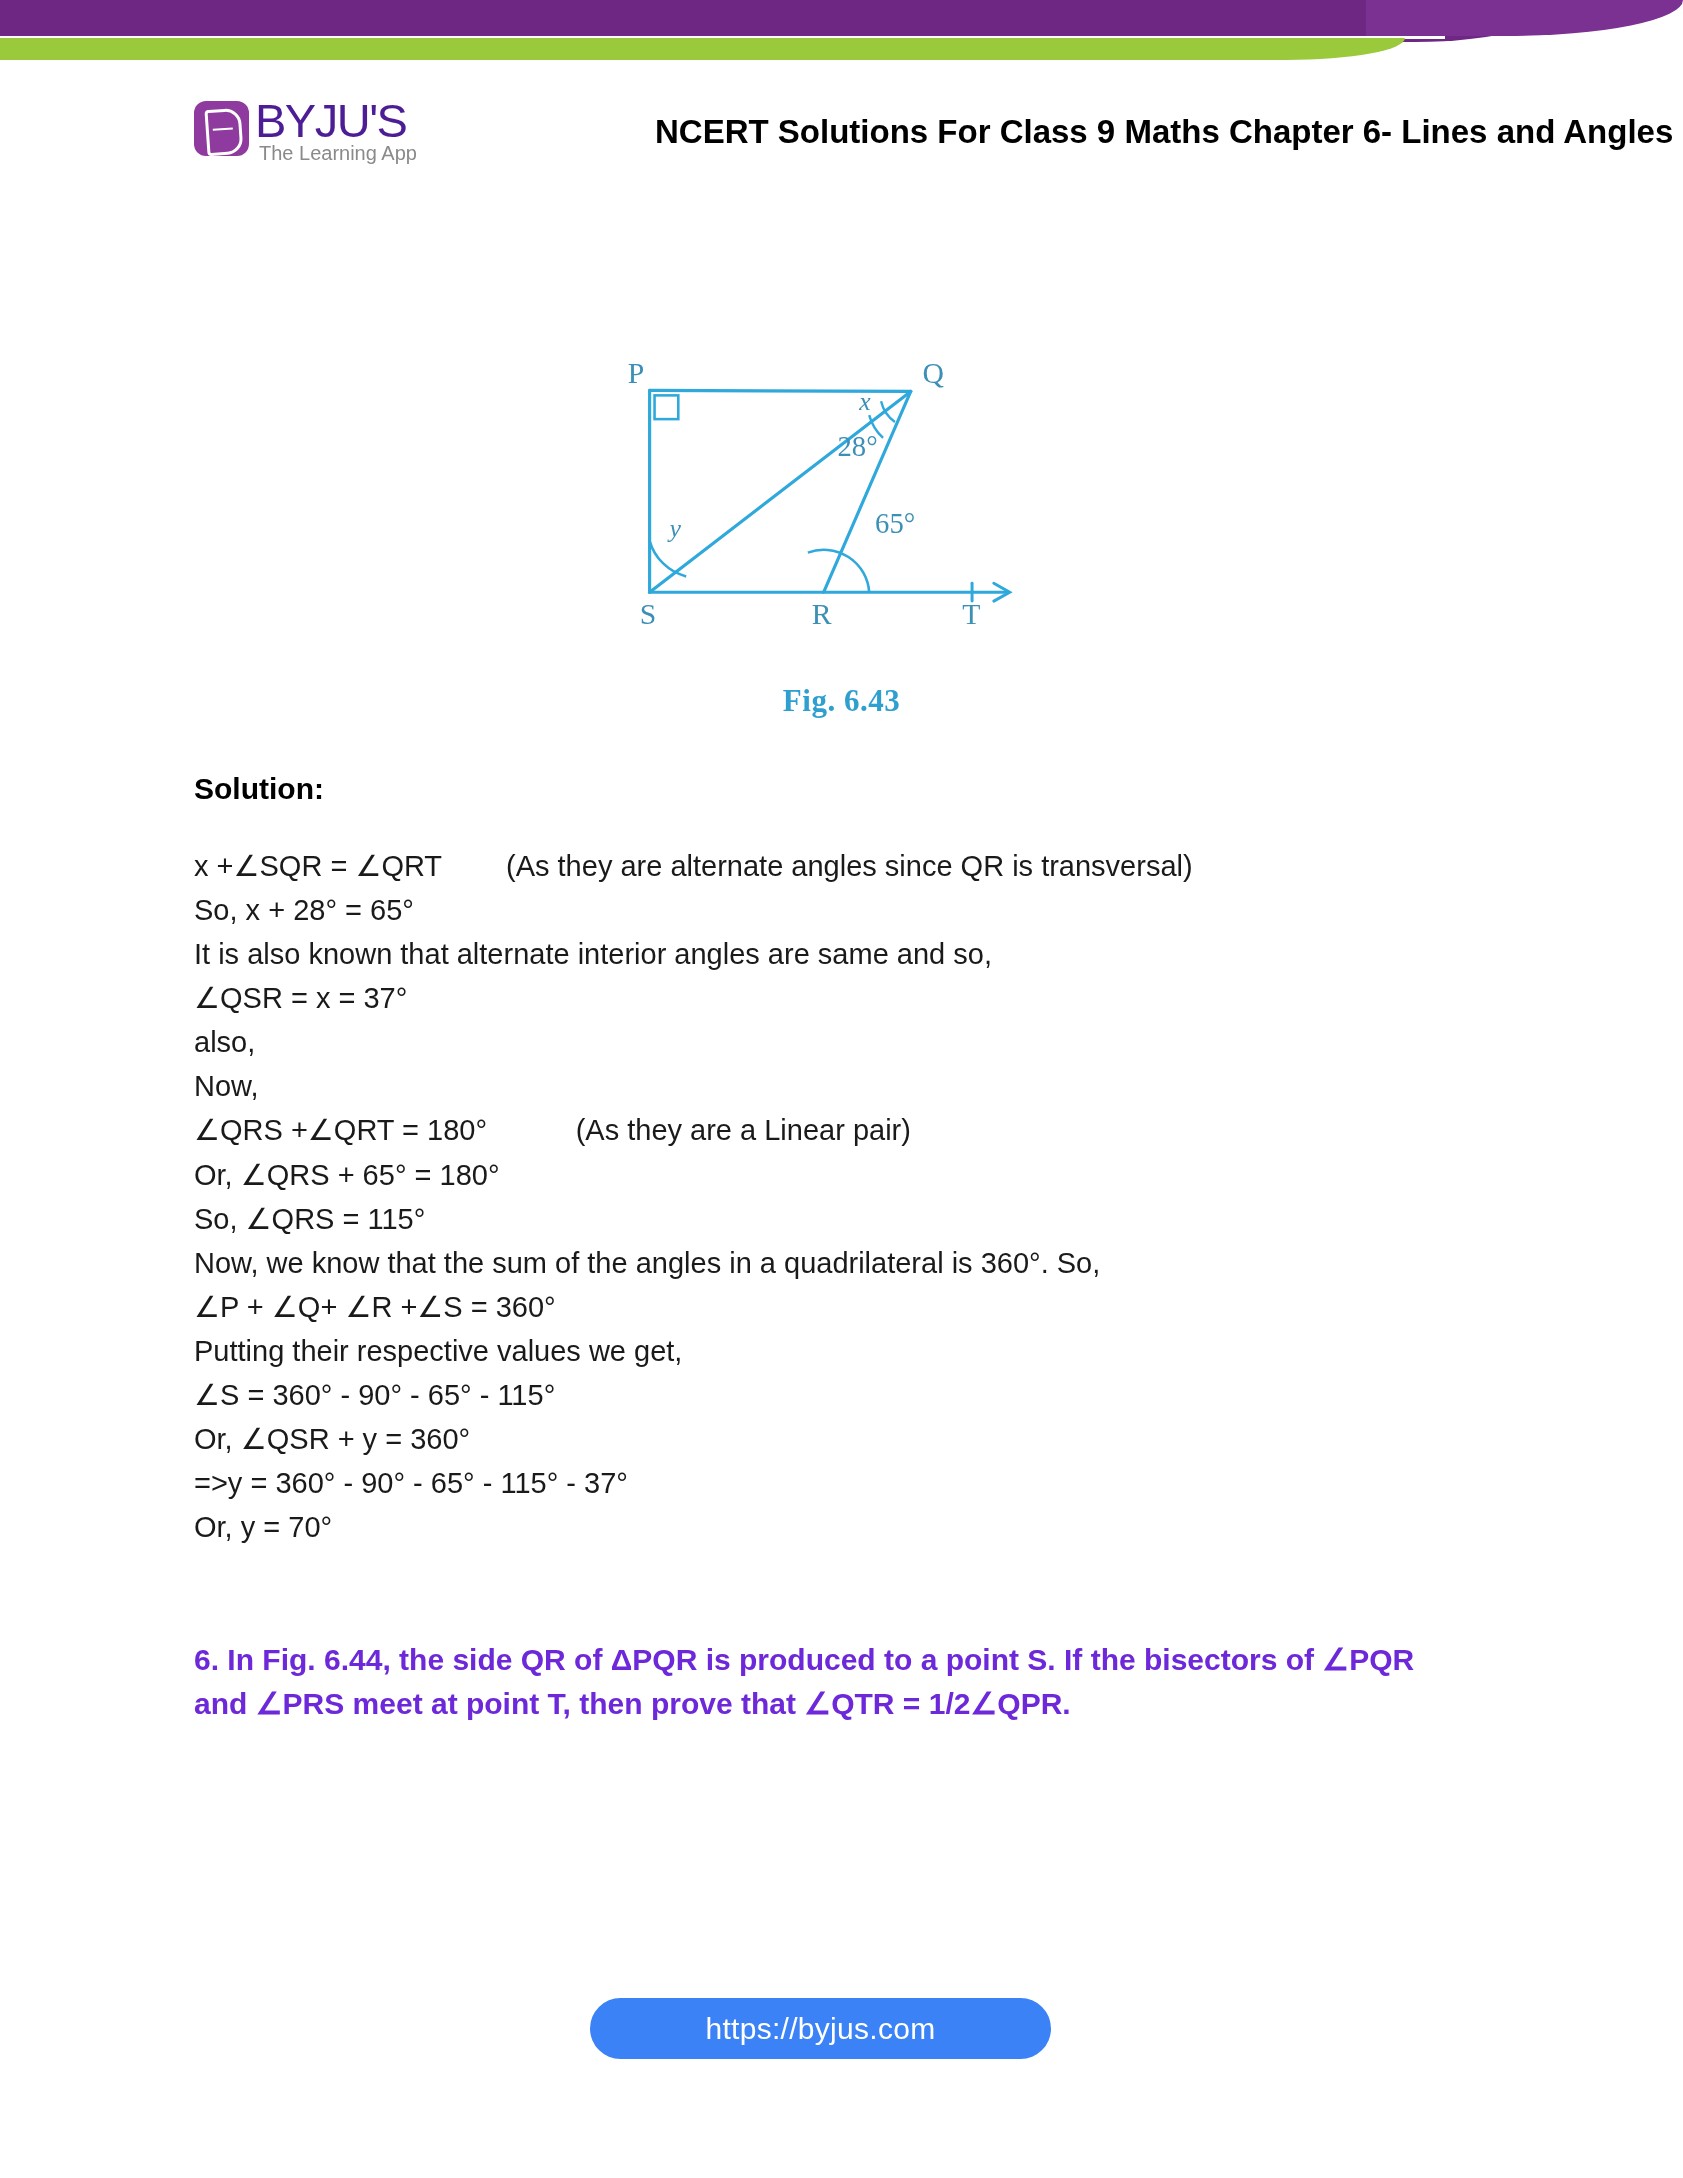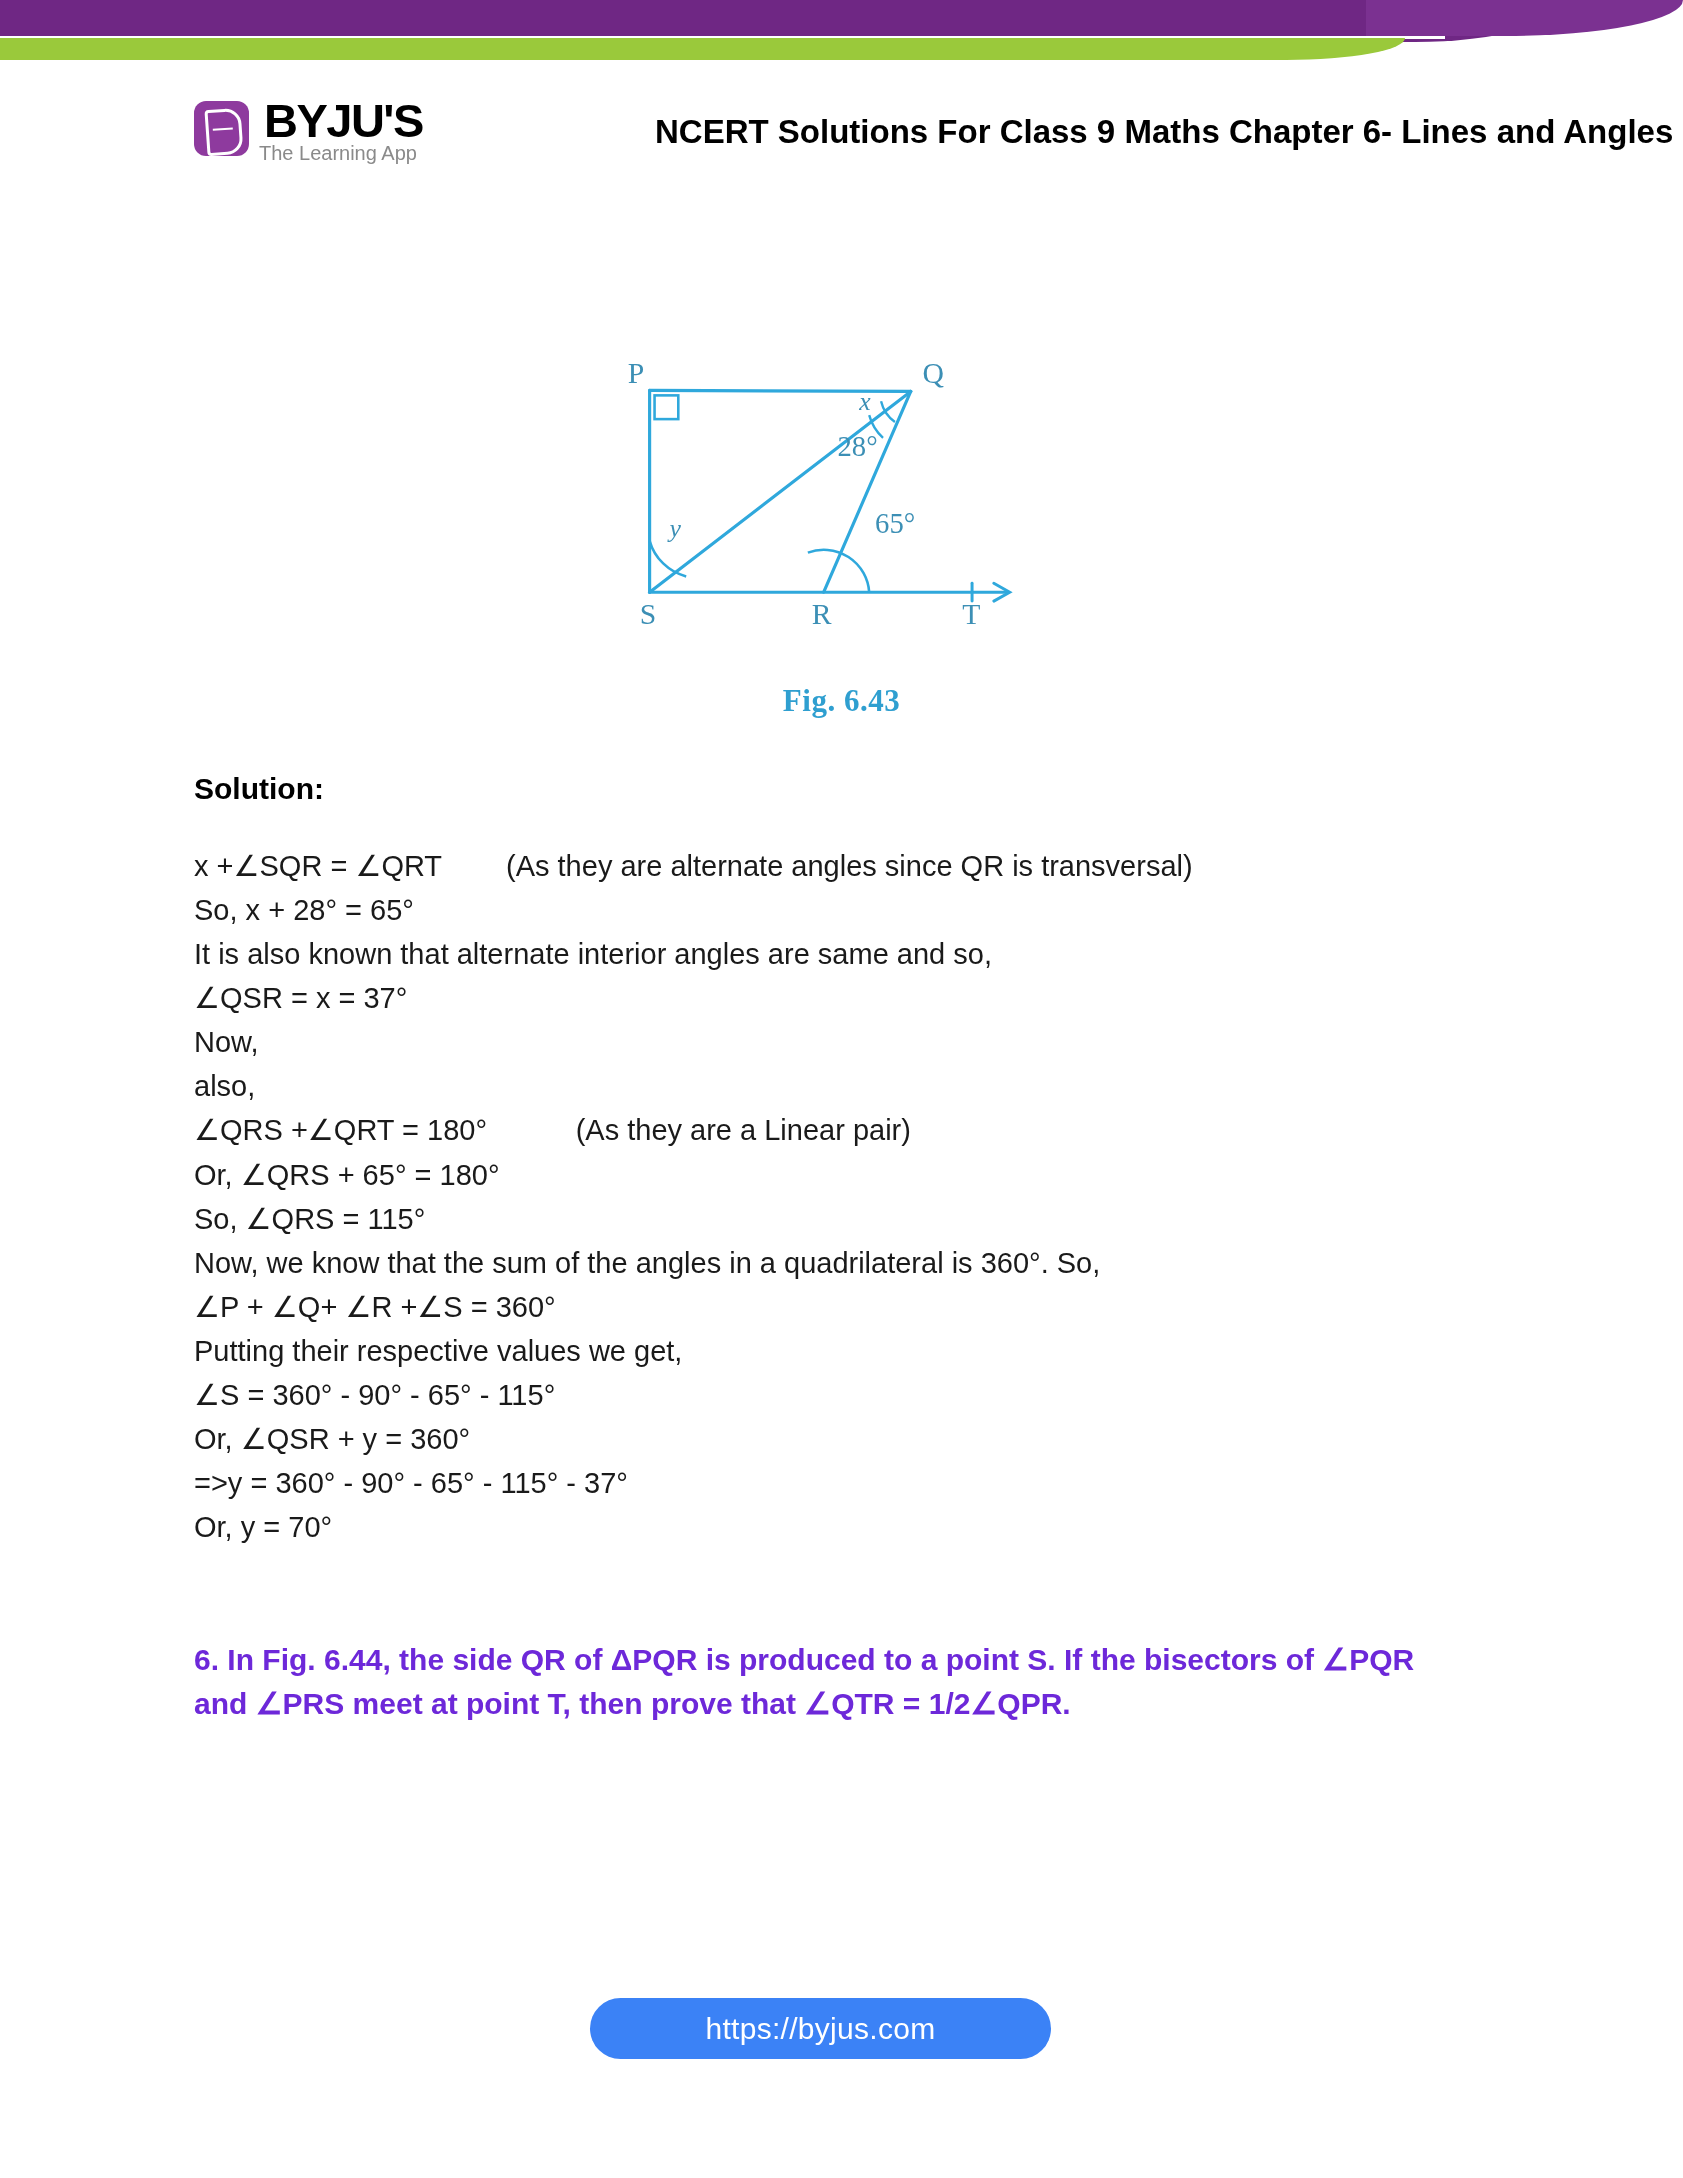--- a/index.html
+++ b/index.html
@@ -87,27 +87,27 @@
   .logo-mark-b::after {
     content: "";
     position: absolute;
     left: 4px; top: 16px;
     width: 20px;
     height: 2px;
     background: #ffffff;
   }
   .logo-word {
     position: absolute;
-    left: 70px;
+    left: 61px;
     top: -2px;
     font-family: "Liberation Sans", sans-serif;
-    font-weight: bold;
+    font-weight: normal;
     font-size: 47px;
     letter-spacing: -1.5px;
-    color: #000000;
+    color: #4c1d95;
     line-height: 1;
   }
   .logo-tag {
     position: absolute;
     left: 65px;
     top: 44px;
     font-family: "Liberation Sans", sans-serif;
     font-size: 20px;
     color: #8a8a8a;
     line-height: 1;
@@ -271,22 +271,22 @@
 
 <div class="fig-caption">Fig. 6.43</div>
 
 <div class="content">
   <div class="solution-heading">Solution:</div>
   <div class="sol-lines">
     <span class="sol-line">x +∠SQR = ∠QRT        (As they are alternate angles since QR is transversal)</span>
     <span class="sol-line">So, x + 28° = 65°</span>
     <span class="sol-line">It is also known that alternate interior angles are same and so,</span>
     <span class="sol-line">∠QSR = x = 37°</span>
+    <span class="sol-line">also,</span>
     <span class="sol-line">Now,</span>
-    <span class="sol-line">also,</span>
     <span class="sol-line">∠QRS +∠QRT = 180°           (As they are a Linear pair)</span>
     <span class="sol-line">Or, ∠QRS + 65° = 180°</span>
     <span class="sol-line">So, ∠QRS = 115°</span>
     <span class="sol-line">Now, we know that the sum of the angles in a quadrilateral is 360°. So,</span>
     <span class="sol-line">∠P + ∠Q+ ∠R +∠S = 360°</span>
     <span class="sol-line">Putting their respective values we get,</span>
     <span class="sol-line">∠S = 360° - 90° - 65° - 115°</span>
     <span class="sol-line">Or, ∠QSR + y = 360°</span>
     <span class="sol-line">=&gt;y = 360° - 90° - 65° - 115° - 37°</span>
     <span class="sol-line">Or, y = 70°</span>

